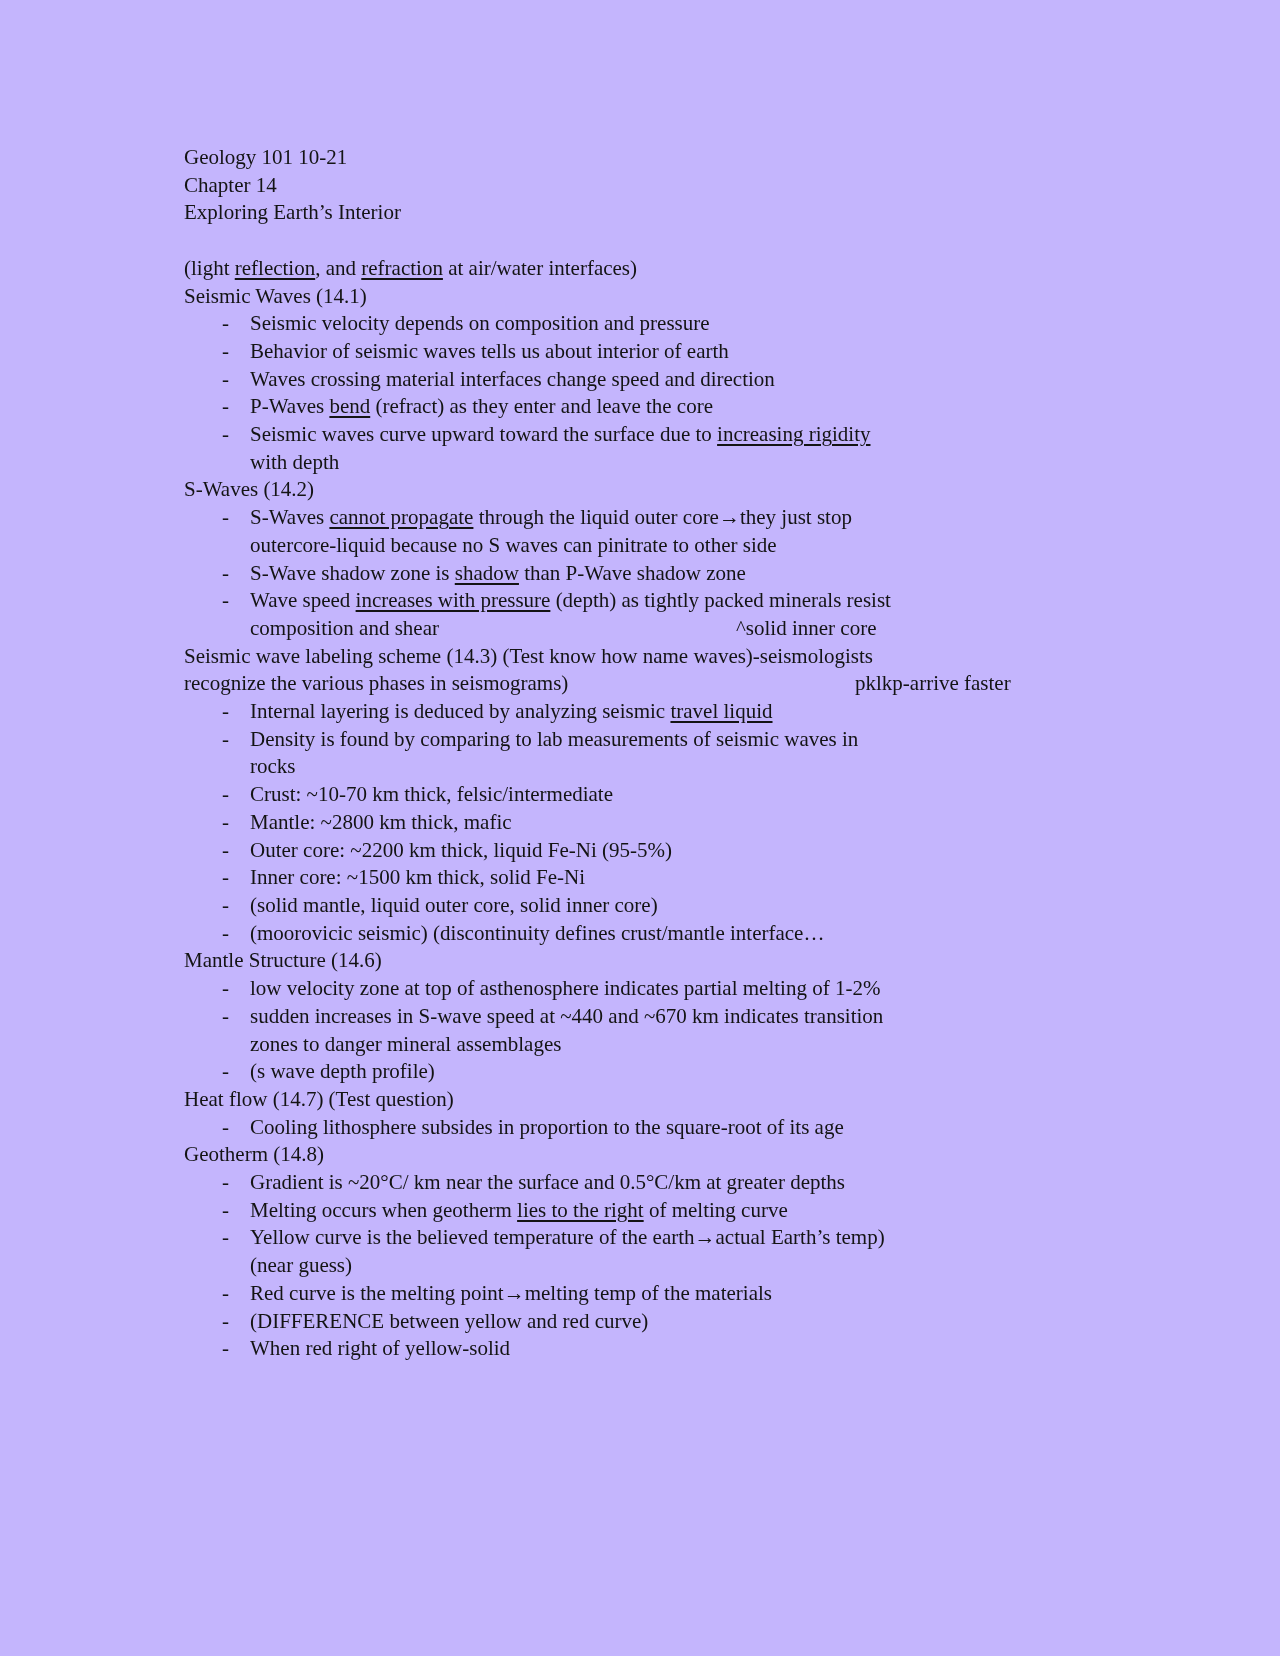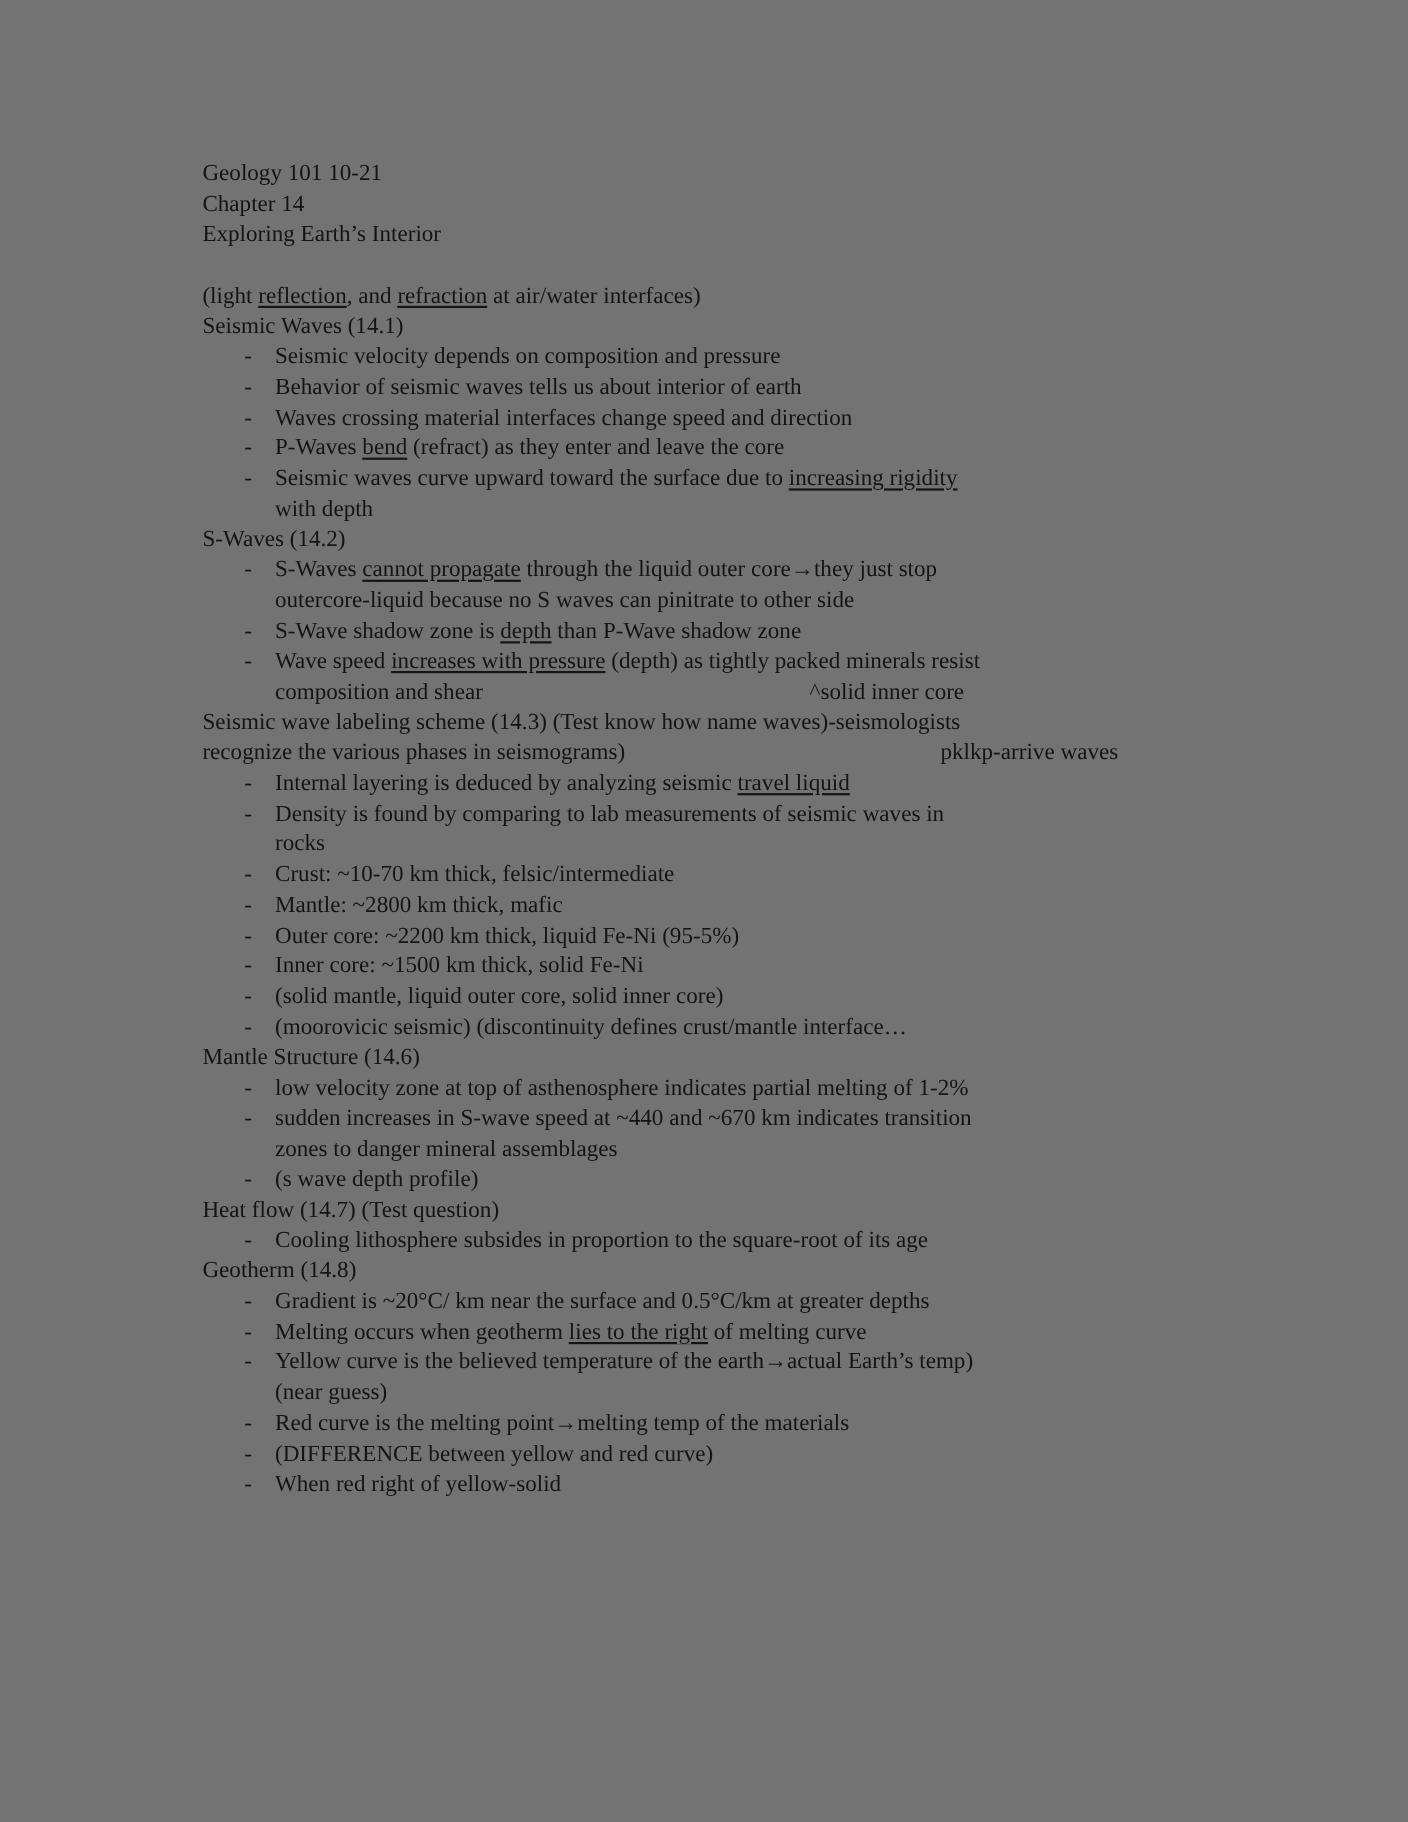--- a/index.html
+++ b/index.html
@@ -1,20 +1,20 @@
 <!DOCTYPE html>
 <html><head>
 <meta charset="utf-8">
 <style>
   html,body{margin:0;padding:0;background:#e8e8e8;}
   .page{
     position:relative;
     width:1280px;
     height:1656px;
-    background:#737373;
+    background:#c4b5fd;
     font-family:"Liberation Serif","DejaVu Serif",serif;
     font-size:21px;
     color:#141414;
     overflow:hidden;
   }
   .content{
     position:absolute;
     left:184px;
     top:144px;
     width:900px;
@@ -55,25 +55,25 @@
       <div class="line h"><span>Seismic Waves (14.1)</span></div>
       <div class="line b"><span class="dash">-</span><span>Seismic velocity depends on composition and pressure</span></div>
       <div class="line b"><span class="dash">-</span><span>Behavior of seismic waves tells us about interior of earth</span></div>
       <div class="line b"><span class="dash">-</span><span>Waves crossing material interfaces change speed and direction</span></div>
       <div class="line b"><span class="dash">-</span><span>P-Waves </span><span class="u">bend</span><span> (refract) as they enter and leave the core</span></div>
       <div class="line b"><span class="dash">-</span><span>Seismic waves curve upward toward the surface due to </span><span class="u">increasing rigidity</span></div>
       <div class="line c"><span>with depth</span></div>
       <div class="line h"><span>S-Waves (14.2)</span></div>
       <div class="line b"><span class="dash">-</span><span>S-Waves </span><span class="u">cannot propagate</span><span> through the liquid outer core→they just stop</span></div>
       <div class="line c"><span>outercore-liquid because no S waves can pinitrate to other side</span></div>
-      <div class="line b"><span class="dash">-</span><span>S-Wave shadow zone is </span><span class="u">depth</span><span> than P-Wave shadow zone</span></div>
+      <div class="line b"><span class="dash">-</span><span>S-Wave shadow zone is </span><span class="u">shadow</span><span> than P-Wave shadow zone</span></div>
       <div class="line b"><span class="dash">-</span><span>Wave speed </span><span class="u">increases with pressure</span><span> (depth) as tightly packed minerals resist</span></div>
       <div class="line c"><span>composition and shear</span><span class="anno" style="left: 552px;">^solid inner core</span></div>
       <div class="line h"><span>Seismic wave labeling scheme (14.3) (Test know how name waves)-seismologists</span></div>
-      <div class="line h"><span>recognize the various phases in seismograms)</span><span class="anno" style="left: 671px;">pklkp-arrive waves</span></div>
+      <div class="line h"><span>recognize the various phases in seismograms)</span><span class="anno" style="left: 671px;">pklkp-arrive faster</span></div>
       <div class="line b"><span class="dash">-</span><span>Internal layering is deduced by analyzing seismic </span><span class="u">travel liquid</span></div>
       <div class="line b"><span class="dash">-</span><span>Density is found by comparing to lab measurements of seismic waves in</span></div>
       <div class="line c"><span>rocks</span></div>
       <div class="line b"><span class="dash">-</span><span>Crust: ~10-70 km thick, felsic/intermediate</span></div>
       <div class="line b"><span class="dash">-</span><span>Mantle: ~2800 km thick, mafic</span></div>
       <div class="line b"><span class="dash">-</span><span>Outer core: ~2200 km thick, liquid Fe-Ni (95-5%)</span></div>
       <div class="line b"><span class="dash">-</span><span>Inner core: ~1500 km thick, solid Fe-Ni</span></div>
       <div class="line b"><span class="dash">-</span><span>(solid mantle, liquid outer core, solid inner core)</span></div>
       <div class="line b"><span class="dash">-</span><span>(moorovicic seismic) (discontinuity defines crust/mantle interface…</span></div>
       <div class="line h"><span>Mantle Structure (14.6)</span></div>

